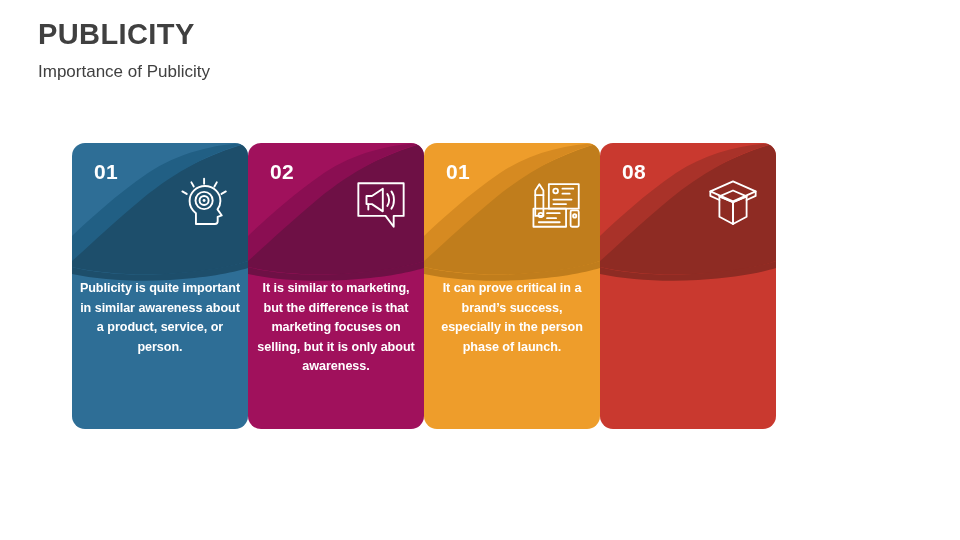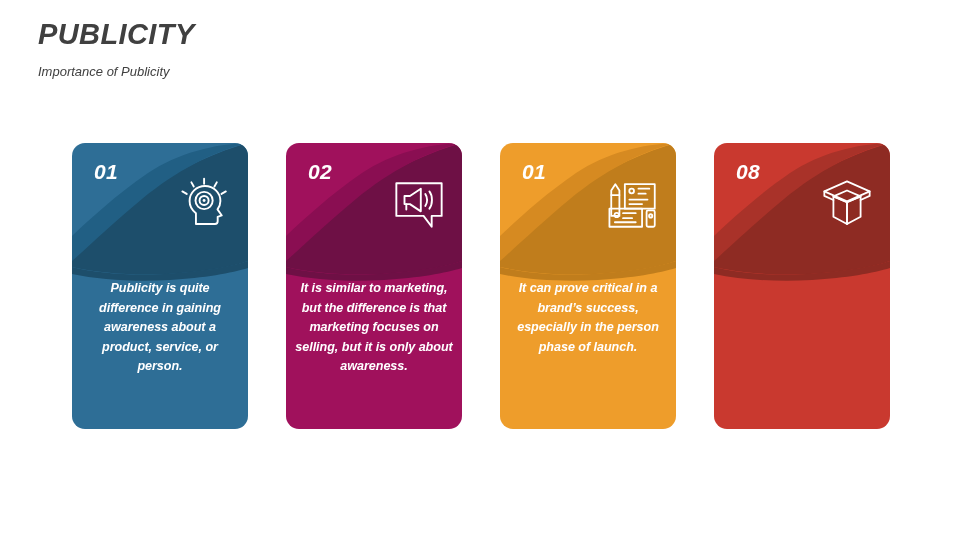--- a/index.html
+++ b/index.html
@@ -12,56 +12,54 @@
     height: 540px;
     overflow: hidden;
     font-family: "Liberation Sans", sans-serif;
     -webkit-font-smoothing: antialiased;
   }
   .slide {
     position: relative;
     width: 960px;
     height: 540px;
     background: #ffffff;
-    font-style: italic;
   }
 
   
   .header {
     position: absolute;
     left: 38px;
     top: 16px;
   }
   .title {
     font-size: 29px;
     font-weight: bold;
     color: #404040;
     letter-spacing: 0.4px;
     line-height: 36px;
     margin: 0;
     white-space: nowrap;
   }
   .subtitle {
-    font-size: 13px;
+    font-size: 17px;
     font-weight: normal;
     color: #404040;
     line-height: 24px;
     margin: 8px 16px 0 0;
     white-space: nowrap;
   }
 
   
   .cards {
     position: absolute;
     left: 72px;
     top: 143px;
     width: 818px;
     height: 286px;
     display: flex;
-    gap: 38px;
   }
   .card {
     position: relative;
     width: 176px;
     height: 286px;
     border-radius: 13px;
     overflow: hidden;
     flex: 0 0 176px;
   }
   .card-art {
@@ -132,21 +130,21 @@
           <circle cx="31" cy="27" r="9.5"></circle>
           <circle cx="31" cy="27" r="5"></circle>
           <circle cx="31" cy="27" r="1.6" fill="#ffffff" stroke="none"></circle>
           <line x1="31" y1="3" x2="31" y2="8.5"></line>
           <line x1="17" y1="7" x2="19.6" y2="11.6"></line>
           <line x1="45" y1="7" x2="42.4" y2="11.6"></line>
           <line x1="7" y1="17" x2="11.8" y2="19.8"></line>
           <line x1="55" y1="17" x2="50.2" y2="19.8"></line>
         </svg>
       </div>
-      <div class="card-body">Publicity is quite difference in gaining awareness about a product, service, or person.</div>
+      <div class="card-body">Publicity is quite important in similar awareness about a product, service, or person.</div>
     </div>
 
     <div class="card">
       <svg class="card-art" viewBox="0 0 176 286" preserveAspectRatio="none">
         <rect id="c2-base" x="0" y="0" width="176" height="286" fill="#A0115C"></rect>
         <path id="c2-dark" d="M176,0 L176,118 C160,124 130,129 96,131 C62,133 26,130 0,124 L0,108 C16,96 40,74 76,48 C110,24 146,8 176,0 Z" fill="#6E1045"></path>
         <path id="c2-dark2" d="M176,0 L176,118 C158,124 126,129 92,131 C58,133 24,130 0,124 L0,131 C28,137 64,139 98,137 C132,135 160,130 176,125 L176,0 Z" opacity="1" fill="#6E1045"></path>
         <path id="c2-mid" d="M176,0 C142,8 104,28 70,56 C40,81 16,104 0,118 L0,93 C18,76 44,52 76,30 C106,10 142,1 176,0 Z" opacity="1" fill="#8A0E52"></path>
       </svg>
       <div class="card-num">02</div>

